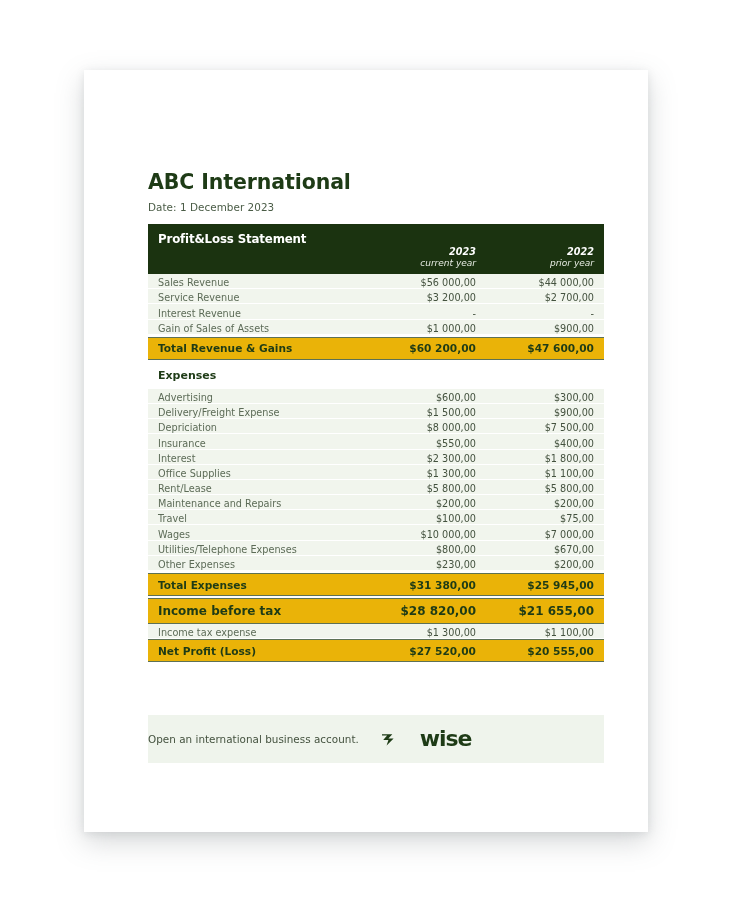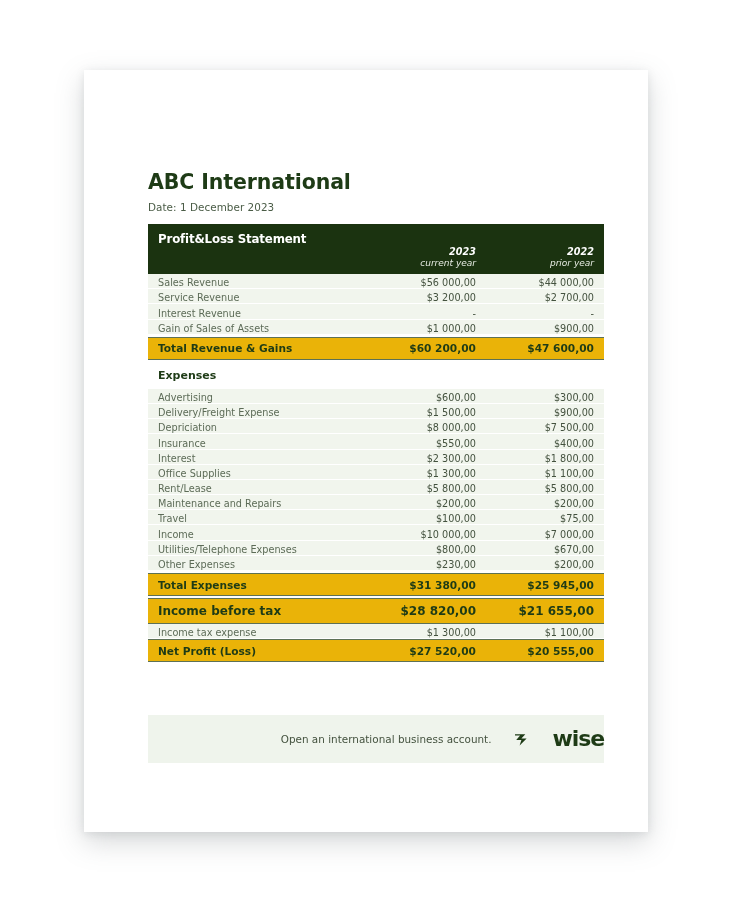--- a/index.html
+++ b/index.html
@@ -167,21 +167,21 @@
   
   #footer {
     position: absolute;
     left: 64px;
     top: 645px;
     width: 456px;
     height: 48px;
     background: #eff4ec;
     display: flex;
     align-items: center;
-    justify-content: flex-end;
+    justify-content: flex-start;
   }
   .footer-text {
     font-size: 10.4px;
     color: #44523f;
     letter-spacing: 0.02px;
   }
   .wise-logo {
     display: flex;
     align-items: center;
     margin-left: 22px;
@@ -292,21 +292,21 @@
         <div class="label">Maintenance and Repairs</div>
         <div class="val">$200,00</div>
         <div class="val">$200,00</div>
       </div>
       <div class="row">
         <div class="label">Travel</div>
         <div class="val">$100,00</div>
         <div class="val">$75,00</div>
       </div>
       <div class="row">
-        <div class="label">Income</div>
+        <div class="label">Wages</div>
         <div class="val">$10 000,00</div>
         <div class="val">$7 000,00</div>
       </div>
       <div class="row">
         <div class="label">Utilities/Telephone Expenses</div>
         <div class="val">$800,00</div>
         <div class="val">$670,00</div>
       </div>
       <div class="row">
         <div class="label">Other Expenses</div>

